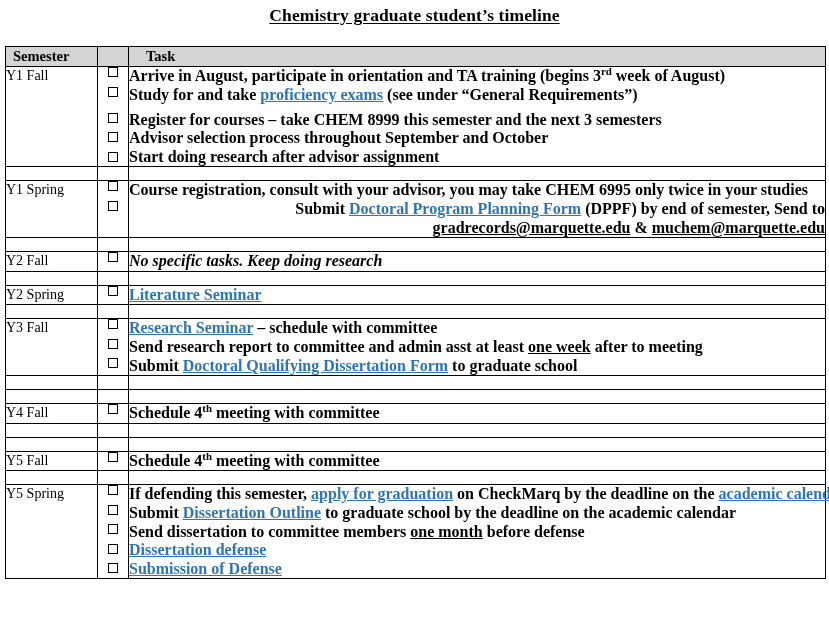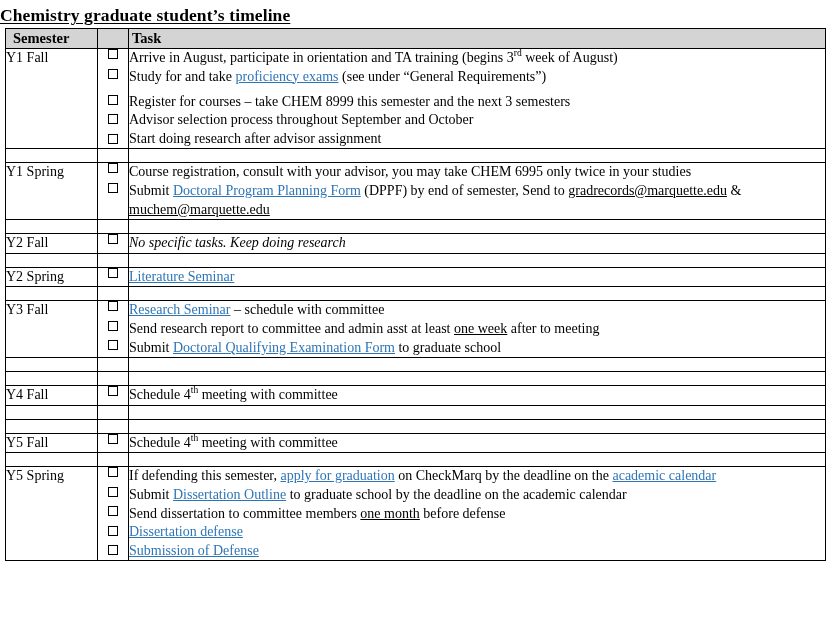--- a/index.html
+++ b/index.html
@@ -10,22 +10,23 @@
   body {
     width: 829px;
     height: 637px;
     font-family: "Liberation Serif", "DejaVu Serif", serif;
     color: #000000;
     overflow: hidden;
   }
 
   
   .title-wrap {
+    text-align: center;
     padding-top: 5px;
-    padding-bottom: 2px;
+    padding-bottom: 20px;
   }
   .doc-title {
     display: inline-block;
     font-size: 17.5px;
     font-weight: bold;
     text-decoration: underline;
     text-underline-offset: 2px;
     letter-spacing: 0.1px;
     white-space: nowrap;
   }
@@ -52,21 +53,21 @@
 
   
   .hdr td {
     background: #d4d4d4;
     font-weight: bold;
     font-size: 14.5px;
     height: 19px;
     line-height: 19px;
   }
   .hdr .h-sem  { padding-left: 7px; }
-  .hdr .h-task { padding-left: 3px; }
+  .hdr .h-task { padding-left: 17px; }
 
   
   .sem-cell {
     font-size: 14px;
     padding-left: 7px;
     padding-top: 3px;
     line-height: 18.5px;
     white-space: nowrap;
   }
 
@@ -82,33 +83,34 @@
     border: 1.8px solid #000;
     background: #fff;
     margin: 0 auto 9.5px auto;
     box-sizing: content-box;
   }
   .chk.gap-after { margin-bottom: 16px; }
   .chk.last { margin-bottom: 2px; }
 
   
   .task-cell {
-    font-size: 14px;
+    font-size: 16px;
     padding-left: 7px;
     padding-top: 3px;
     padding-right: 2px;
     line-height: 18.6px;
+    font-weight: bold;
   }
   .task-line {
     height: 18.6px;
     white-space: nowrap;
     overflow: visible;
   }
   .task-line.gap-after { margin-bottom: 6.5px; }
-  .task-line.wrapped { height: auto; white-space: normal; }
+  .task-line.wrapped { height: auto; white-space: normal; text-align: right; }
 
   
   .spacer td {
     height: 13px;
   }
 
   
   .lnk {
     color: #2e75b6;
     text-decoration: underline;
@@ -217,21 +219,21 @@
       <tr>
         <td class="sem-cell">Y3 Fall</td>
         <td class="box-cell">
           <span class="chk"></span>
           <span class="chk"></span>
           <span class="chk last"></span>
         </td>
         <td class="task-cell">
           <div class="task-line"><span class="lnk">Research Seminar</span><span> – schedule with committee</span></div>
           <div class="task-line"><span>Send research report to committee and admin asst at least </span><span class="ul-black">one week</span><span> after to meeting</span></div>
-          <div class="task-line"><span>Submit </span><span class="lnk">Doctoral Qualifying Examination Form</span><span> to graduate school</span></div>
+          <div class="task-line"><span>Submit </span><span class="lnk">Doctoral Qualifying Dissertation Form</span><span> to graduate school</span></div>
         </td>
       </tr>
       <tr class="spacer">
         <td></td>
         <td></td>
         <td></td>
       </tr>
       <tr class="spacer">
         <td></td>
         <td></td>

